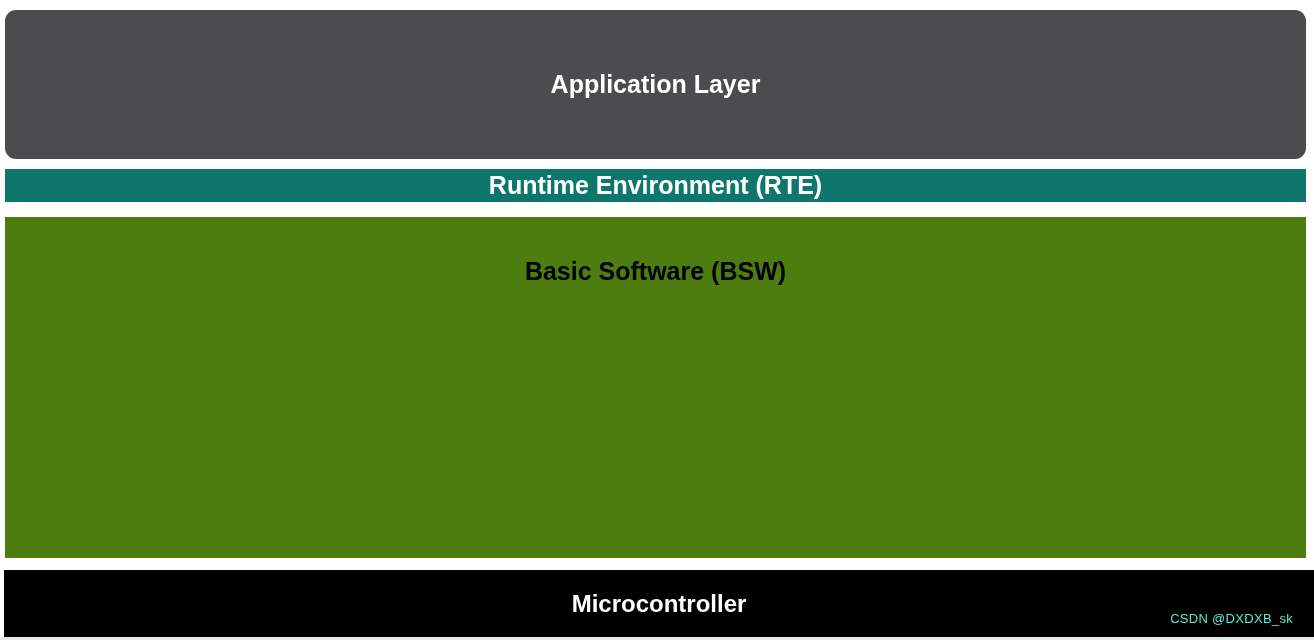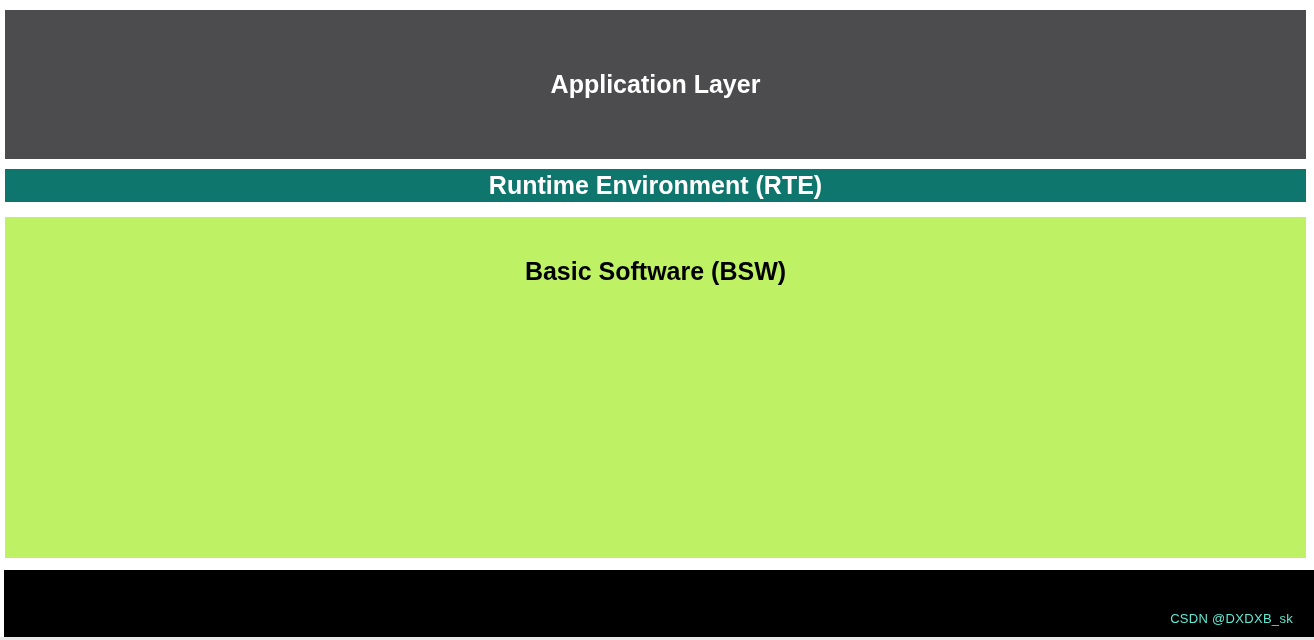--- a/index.html
+++ b/index.html
@@ -74,31 +74,32 @@
     width: 100%;
     height: 3px;
     background: #e9e9e9;
   }
 </style>
 </head>
 <body>
 
 <div class="page">
 
-  <div class="layer layer-app" style="background: rgb(76, 76, 78);">
+  <div class="layer layer-app" style="background: rgb(76, 76, 78); border-radius: 11px;">
     <span class="label">Application Layer</span>
   </div>
 
   <div class="layer layer-rte" style="background: #0f766e;">
     <span class="label">Runtime Environment (RTE)</span>
   </div>
 
-  <div class="layer layer-bsw" style="background: #bef264;">
+  <div class="layer layer-bsw" style="background: #4d7c0f;">
     <span class="label">Basic Software (BSW)</span>
   </div>
 
   <div class="layer layer-micro" style="background: rgb(0, 0, 0);">
+    <span class="label">Microcontroller</span>
     <span class="watermark">CSDN @DXDXB_sk</span>
   </div>
 
   <div class="bottom-strip"></div>
 
 </div>
 
 </body></html>

